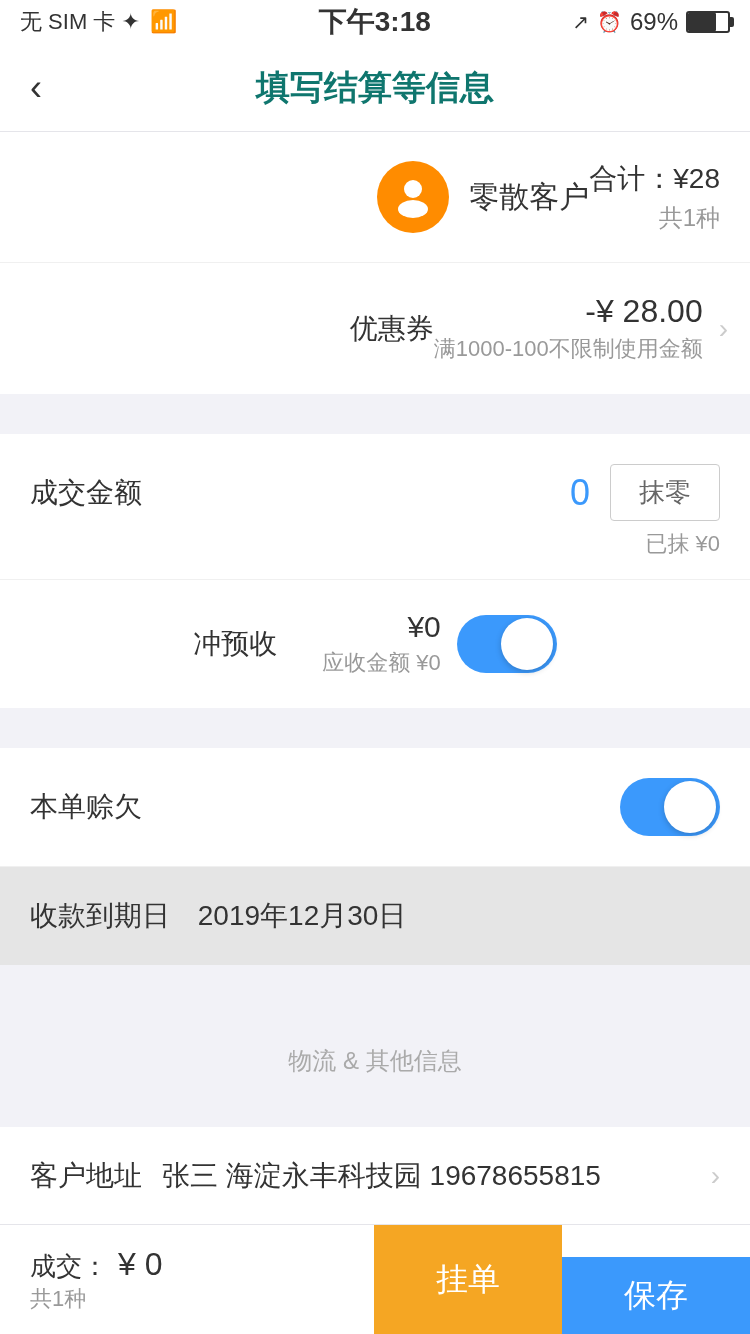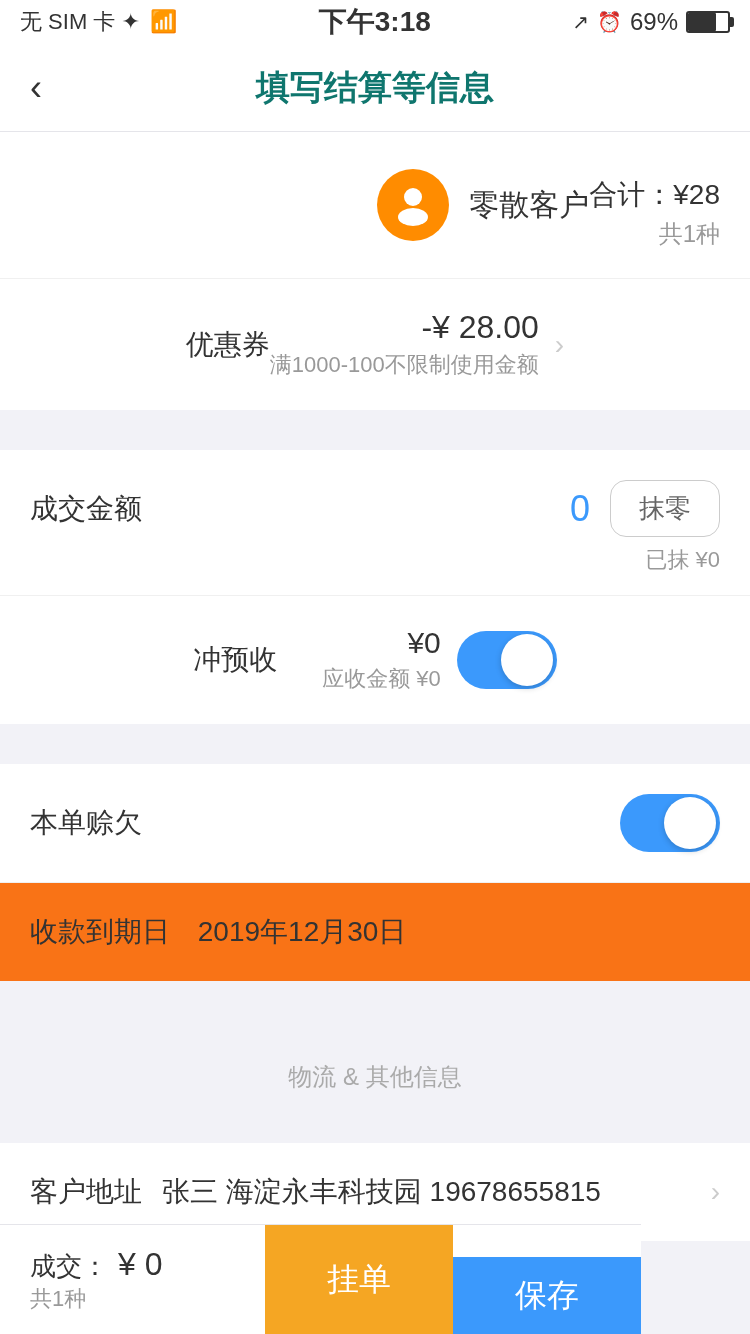--- a/index.html
+++ b/index.html
@@ -81,30 +81,30 @@
       width: 72px;
       height: 72px;
       background: #ff8c00;
       border-radius: 50%;
       display: flex;
       align-items: center;
       justify-content: center;
     }
     .customer-avatar svg { width: 44px; height: 44px; }
     .customer-name { font-size: 30px; color: #333; font-weight: 500; }
-    .customer-right { text-align: right; margin-top: 16px; }
+    .customer-right { text-align: right; }
     .customer-total { font-size: 28px; color: #333; }
     .customer-count { font-size: 24px; color: #999; margin-top: 4px; }
 
     
     .row-item {
       display: flex;
       align-items: center;
-      justify-content: center;
-      padding: 30px 28px;
+      justify-content: flex-end;
+      padding: 30px 22px;
       background: #fff;
       border-top: 1px solid #f0f0f0;
     }
     .row-label { font-size: 28px; color: #333; }
     .row-right { display: flex; align-items: center; gap: 16px; }
     .row-value-group { text-align: right; }
     .discount-amount { font-size: 32px; color: #333; font-weight: 500; }
     .discount-sub { font-size: 22px; color: #999; margin-top: 4px; }
     .chevron { font-size: 28px; color: #ccc; }
 
@@ -131,21 +131,21 @@
     }
     .amount-value {
       font-size: 36px;
       color: #3b99fc;
       font-weight: 500;
       min-width: 60px;
       text-align: right;
     }
     .round-btn {
       border: 1px solid #ccc;
-      border-radius: 16px;
+      border-radius: 4px;
       padding: 10px 28px;
       font-size: 26px;
       color: #666;
       background: #fff;
       cursor: pointer;
     }
     .amount-sub {
       font-size: 22px;
       color: #999;
       text-align: right;
@@ -194,21 +194,21 @@
     .debt-section {
       background: #fff;
       padding: 30px 30px;
       display: flex;
       align-items: center;
       justify-content: space-between;
     }
 
     
     .duedate-section {
-      background: #f97316;
+      background: #e5e5e5;
       padding: 30px 30px;
       border-top: 1px solid #f0f0f0;
     }
     .duedate-label { font-size: 28px; color: #333; }
     .duedate-value { font-size: 28px; color: #333; margin-left: 20px; }
 
     
     .logistics-divider {
       background: #f2f2f7;
       padding: 20px 30px;
@@ -238,21 +238,21 @@
       align-items: center;
       justify-content: space-between;
     }
     .address-label { font-size: 28px; color: #333; flex-shrink: 0; margin-right: 20px; }
     .address-value { font-size: 28px; color: #333; flex: 1; }
 
     
     .bottom-bar {
       position: fixed;
       bottom: 0;
-      width: 641px;
+      width: 750px;
       height: 110px;
       display: flex;
       background: #fff;
       border-top: 1px solid #e5e5ea;
     }
     .bottom-summary {
       flex: 1;
       display: flex;
       flex-direction: column;
       justify-content: center;

